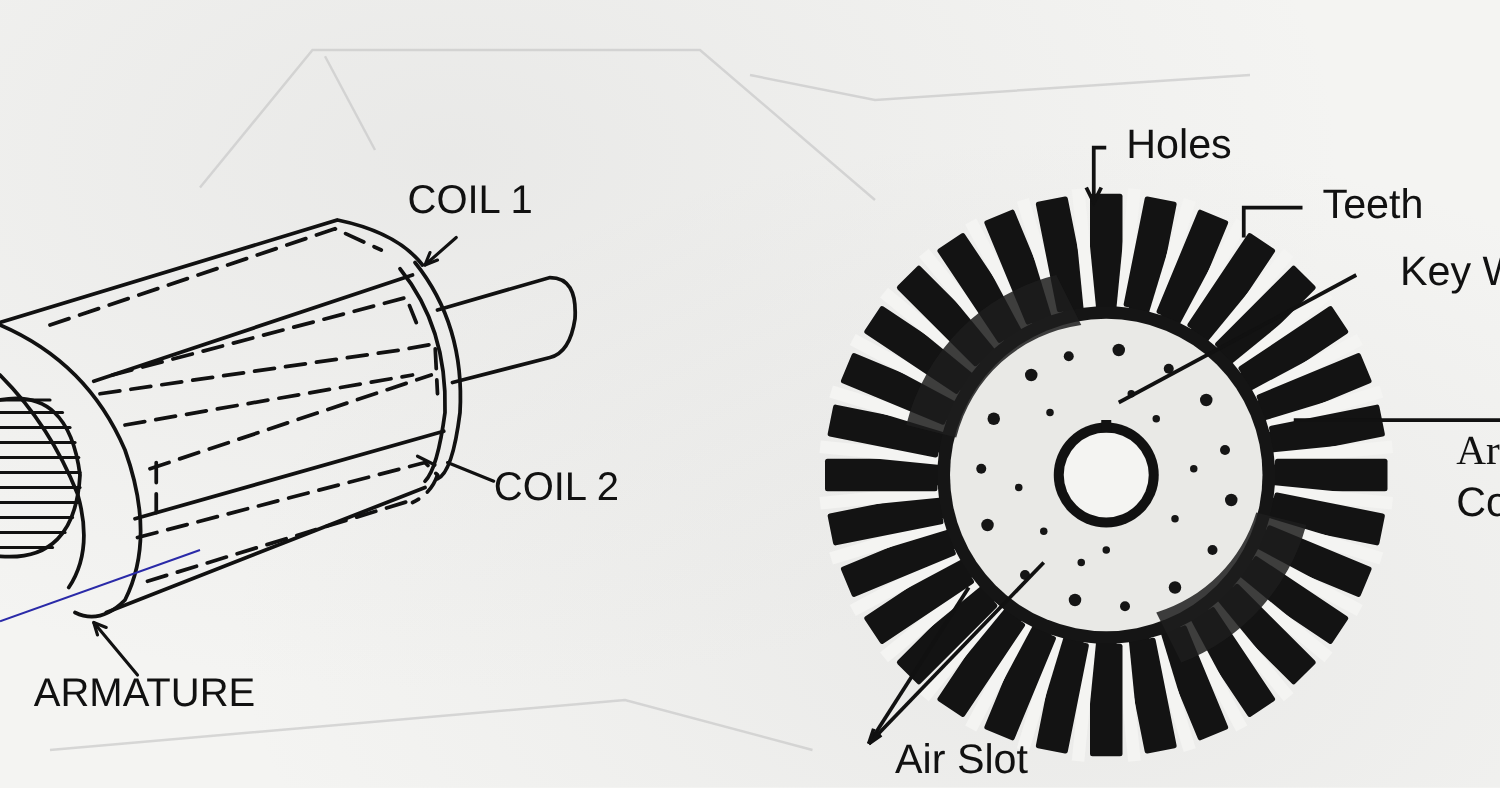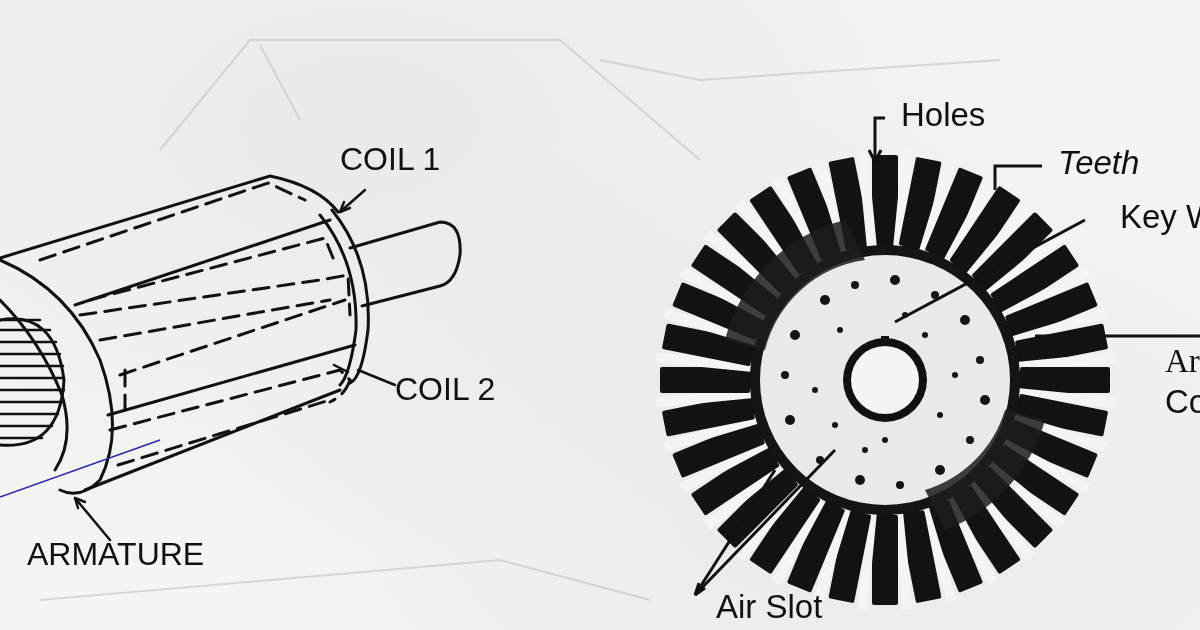--- a/index.html
+++ b/index.html
@@ -201,22 +201,22 @@
       <path d="M157 -214 L110 -214 L110 -190"></path>
       <path d="M200 -160 L10 -58"></path>
       <path d="M150 -44 L315 -44"></path>
       <path d="M-190 215 L-110 90"></path>
       <path d="M-190 215 L-50 70"></path>
       <path d="M-190 215 L-180 208 M-190 215 L-186 203"></path>
     </g>
   </g>
 </svg>
 
-<div class="label lbl-caps" style="left:340px;top:143px;">COIL 1</div>
+<div class="label lbl-caps" style="left:326px;top:143px;">COIL 1</div>
 <div class="label lbl-caps" style="left:395px;top:373px;">COIL 2</div>
 <div class="label lbl-caps" style="left:27px;top:538px;text-align:center;">ARMATURE</div>
 
 <div class="label lbl-mixed" style="left:901px;top:98px;">Holes</div>
-<div class="label lbl-mixed" style="left:1058px;top:146px;font-style:italic;">Teeth</div>
+<div class="label lbl-mixed" style="left:1058px;top:146px;">Teeth</div>
 <div class="label lbl-mixed" style="left:1120px;top:200px;">Key W</div>
 <div class="label lbl-mixed" style="left:1165px;top:345px;font-family:Liberation Serif, serif;">Ar</div>
 <div class="label lbl-mixed" style="left:1165px;top:385px;">Co</div>
 <div class="label lbl-mixed" style="left:716px;top:590px;">Air Slot</div>
 
 </body></html>

